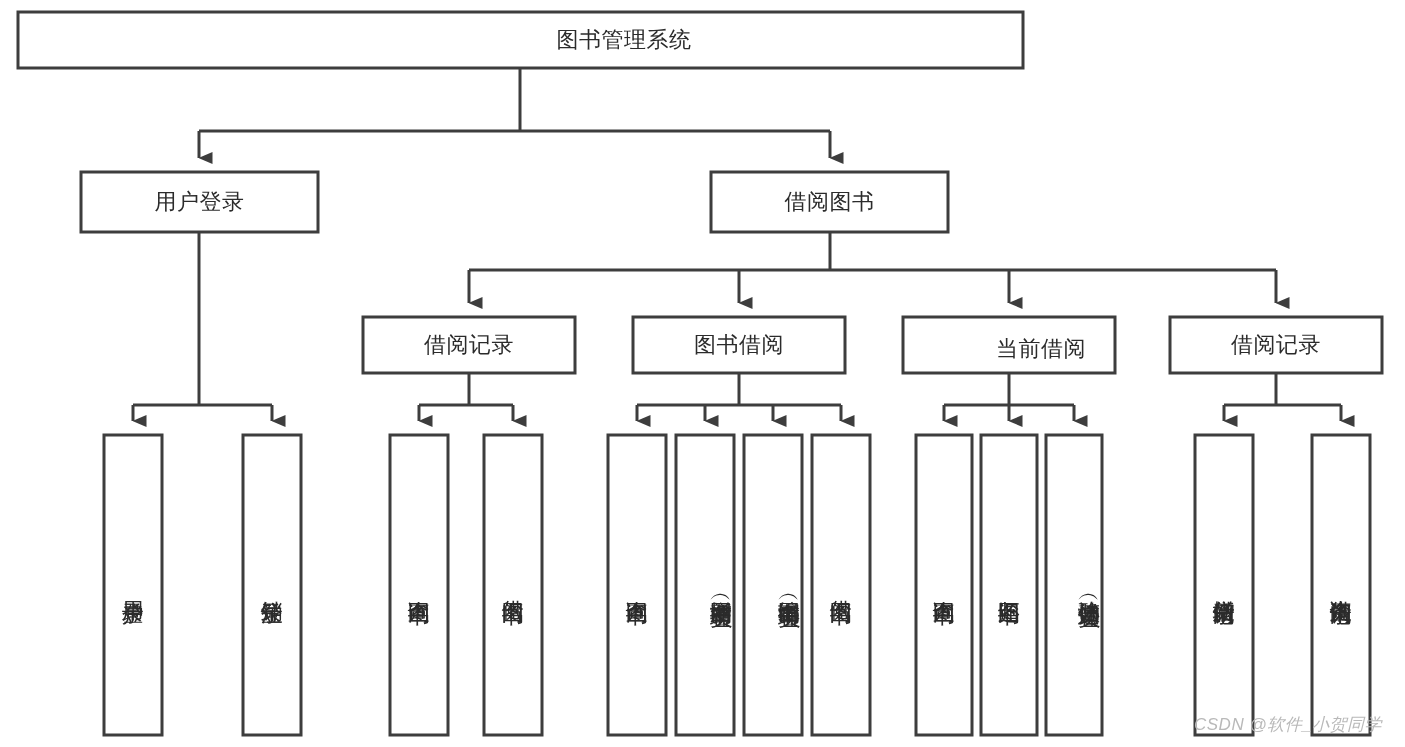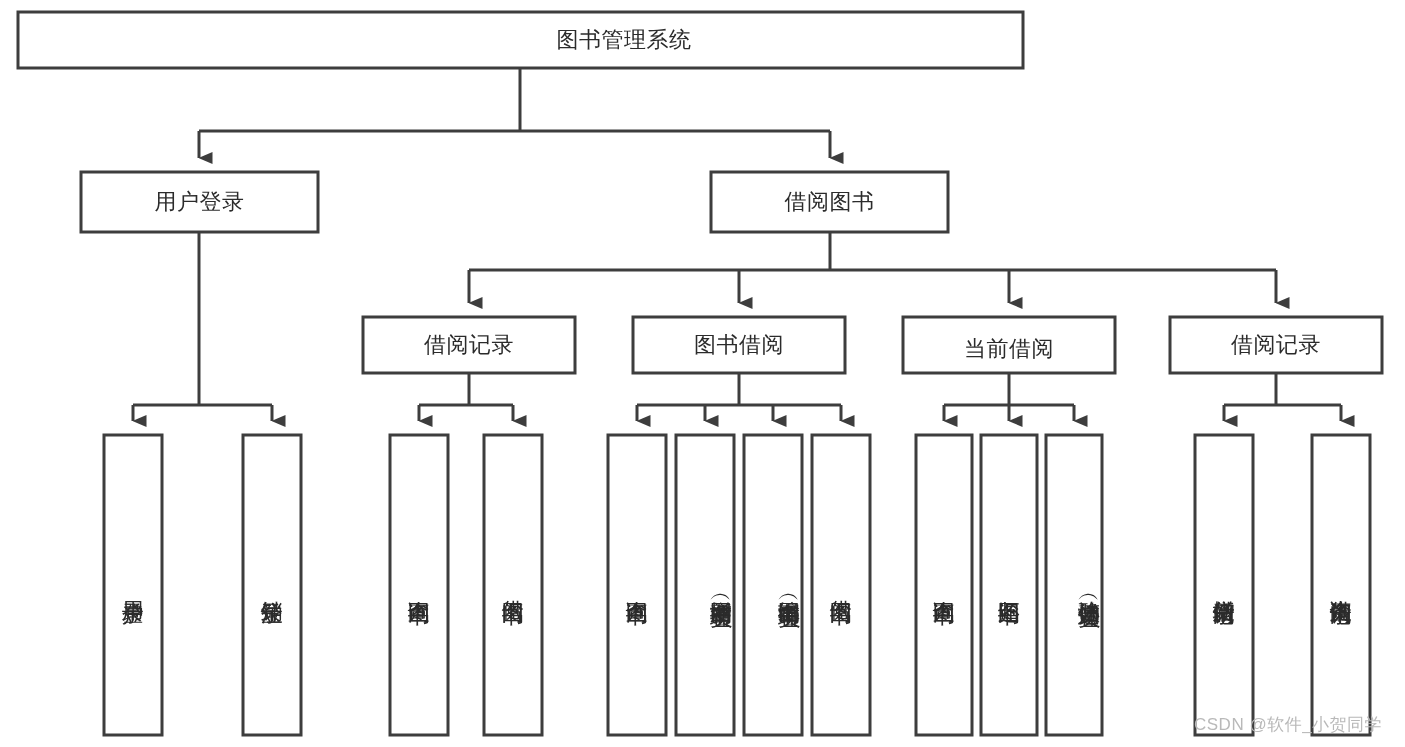--- a/index.html
+++ b/index.html
@@ -71,20 +71,21 @@
   .node-label-v.center {
     align-items: center;
   }
   .watermark {
     position: absolute;
     color: #b9b9b9;
     font-size: 17px;
     letter-spacing: 0.5px;
     white-space: nowrap;
     pointer-events: none;
+    font-style: italic;
   }
 </style>
 </head>
 <body>
 
 <div id="diagram-root">
 
   <svg class="diagram" viewBox="0 0 1405 747">
     <defs>
       <marker id="arrow" viewBox="0 0 12 14" refX="6" refY="13.5" markerWidth="12" markerHeight="14" orient="auto-start-reverse" markerUnits="userSpaceOnUse">
@@ -161,21 +162,21 @@
     <path class="conn" marker-end="url(#arrow)" d="M1341,405 L1341,421"></path>
   </svg>
 
   <div class="node-label-h" style="left:18px; top:12px; width:1212px; height:56px;">图书管理系统</div>
 
   <div class="node-label-h" style="left:81px; top:172px; width:237px; height:60px;">用户登录</div>
   <div class="node-label-h" style="left:711px; top:172px; width:237px; height:60px;">借阅图书</div>
 
   <div class="node-label-h" style="left:363px; top:317px; width:212px; height:56px;">借阅记录</div>
   <div class="node-label-h" style="left:633px; top:317px; width:212px; height:56px;border-radius:20px;">图书借阅</div>
-  <div class="node-label-h" style="left:903px; top:317px; width:212px; height:63px;">当前借阅</div>
+  <div class="node-label-h" style="left:903px; top:317px; width:212px; height:63px;padding-left:32px;">当前借阅</div>
   <div class="node-label-h" style="left:1170px; top:317px; width:212px; height:56px;border-radius:7px;">借阅记录</div>
 
   <div class="node-label-v center" style="left:104px; top:435px; width:58px; height:300px;">用户登录</div>
   <div class="node-label-v center" style="left:243px; top:435px; width:58px; height:300px;">注销登录</div>
 
   <div class="node-label-v center" style="left:390px; top:435px; width:58px; height:300px;">查询图书</div>
   <div class="node-label-v center" style="left:484px; top:435px; width:58px; height:300px;">借阅图书</div>
 
   <div class="node-label-v center" style="left:608px; top:435px; width:58px; height:300px;">查询图书</div>
   <div class="node-label-v" style="left:676px; top:443px; width:58px; height:288px;">新增图书（管理员）</div>

